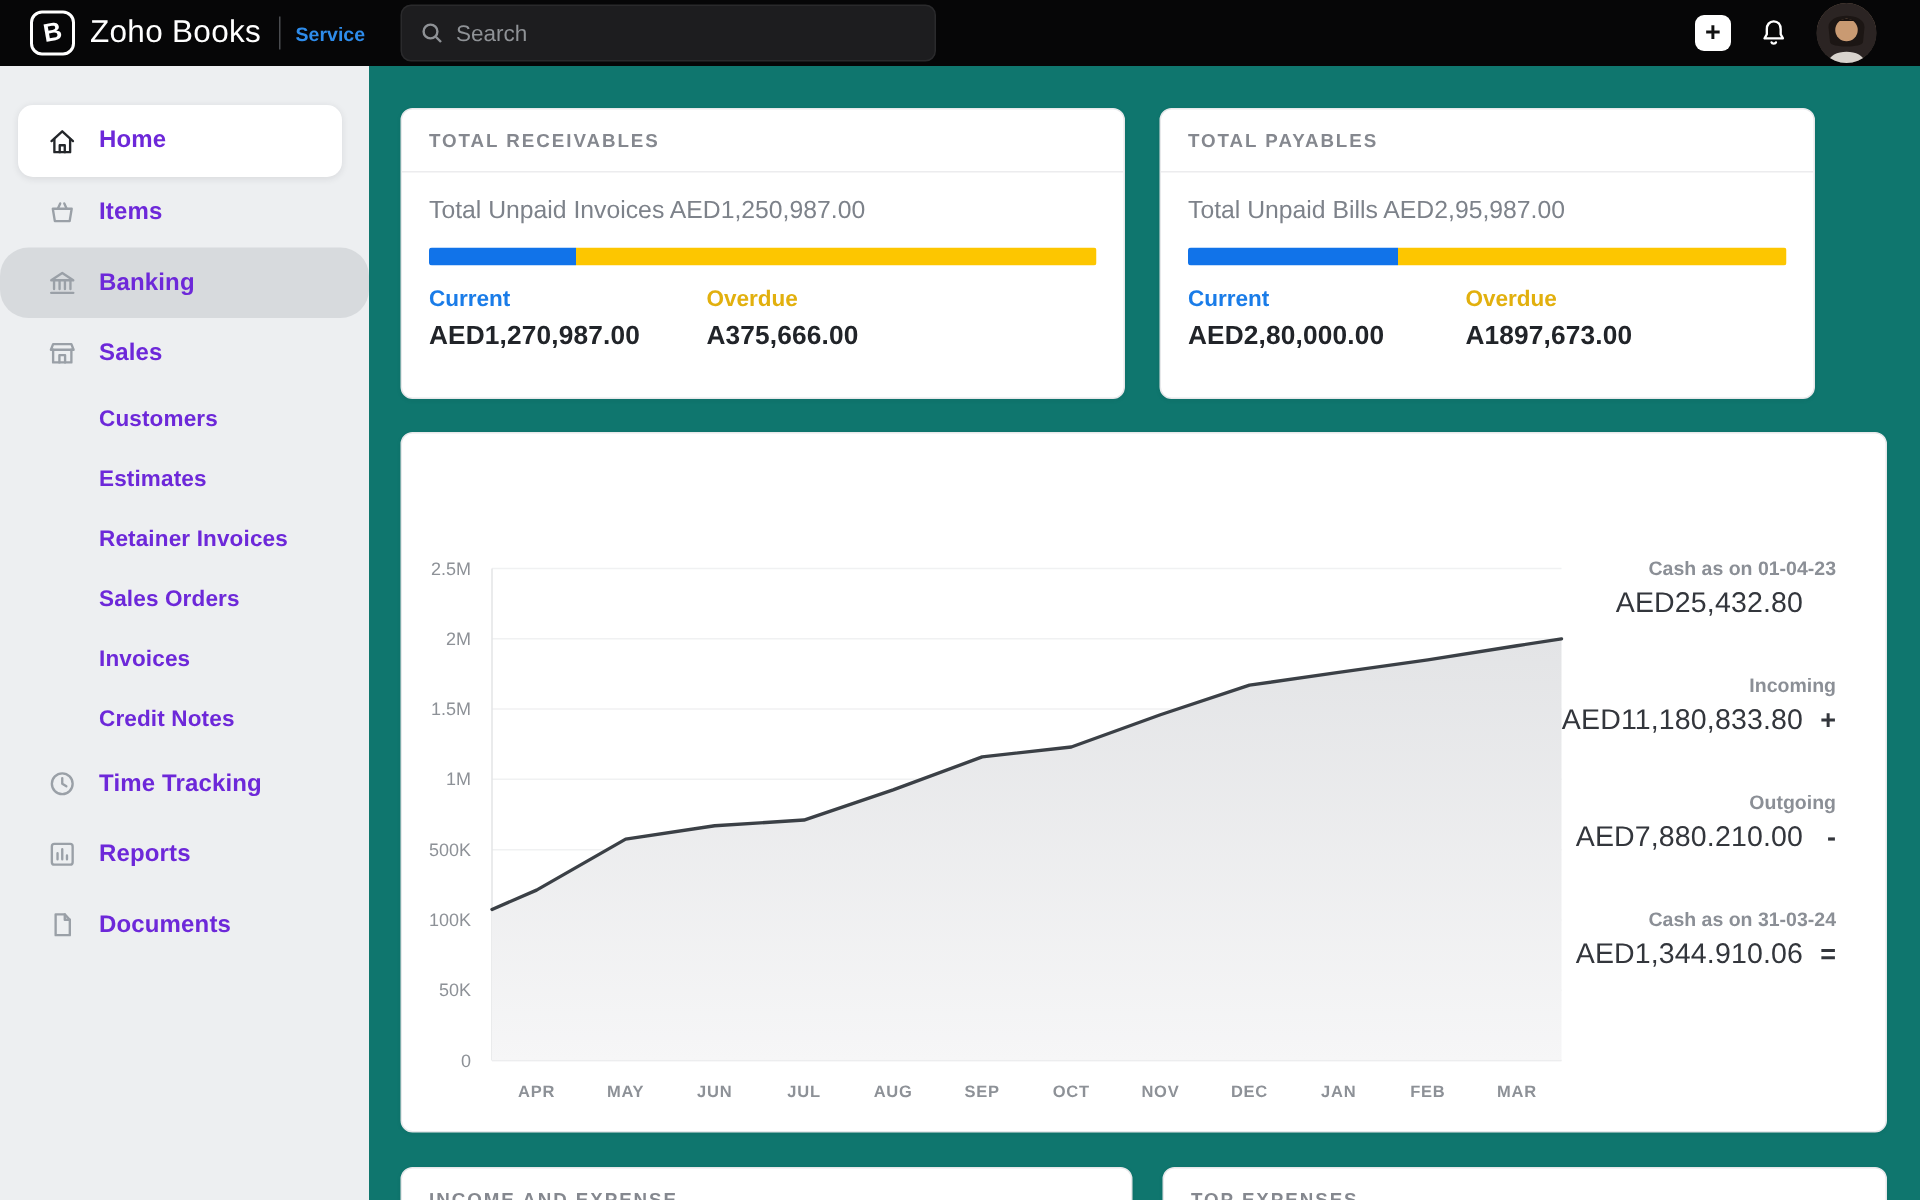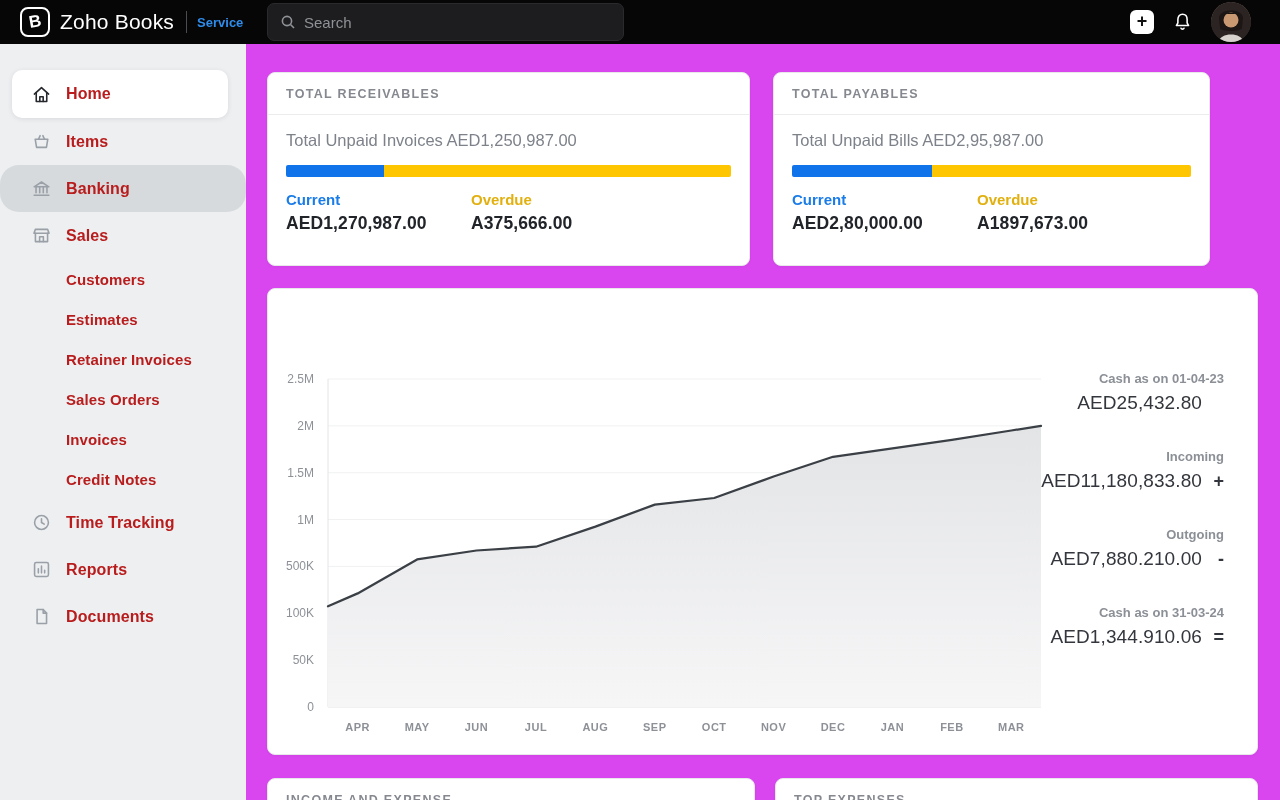--- a/index.html
+++ b/index.html
@@ -21,32 +21,32 @@
   .searchbox input::placeholder { color:#8f9296; }
   .topbar-right { position:absolute; right:0; top:0; height:44px; display:flex; align-items:center; gap:18px; padding-right:29px; }
   .plus-btn { width:24px; height:24px; background:#fff; border:none; border-radius:6px; display:flex; align-items:center; justify-content:center; cursor:pointer; }
   .plus-btn span { color:#111; font-size:18px; font-weight:700; line-height:1; margin-top:-2px; }
   .bell-btn { background:transparent; border:none; cursor:pointer; display:flex; }
   .avatar { width:40px; height:40px; border-radius:50%; overflow:hidden; background:radial-gradient(circle at 50% 35%, #caa27e 0 34%, #6b5648 35% 60%, #3c342f 61%); position:relative; cursor:pointer; flex:none; }
   .avatar svg { position:absolute; inset:0; }
 
   
   .sidebar { position:absolute; left:0; top:44px; width:246px; height:756px; background:#edeff1; padding-top:26px; z-index:10; }
-  .side-item { position:relative; height:47px; display:flex; align-items:center; cursor:pointer; color:#b91c1c; }
+  .side-item { position:relative; height:47px; display:flex; align-items:center; cursor:pointer; color:#6d28d9; }
   .side-item .s-icon { position:absolute; left:30px; width:22px; height:22px; display:flex; align-items:center; justify-content:center; color:#9aa0a7; }
   .side-item .s-label { position:absolute; left:66px; font-size:16px; font-weight:700; letter-spacing:.1px; }
   .side-item.sub { height:40px; }
   .side-item.sub .s-label { font-size:15px; }
   .side-item.highlight { background:#d7dadd;border-radius:19px; }
   .side-item.active { height:48px; margin:0 18px 0 12px; background:#fff; border-radius:10px; box-shadow:0 1px 5px rgba(40,44,50,.10); }
   .side-item.active .s-icon { left:18px; color:#24272b; }
   .side-item.active .s-label { left:54px; }
 
   
-  .main { position:absolute; left:246px; top:44px; width:1034px; height:756px; background:#d946ef; }
+  .main { position:absolute; left:246px; top:44px; width:1034px; height:756px; background:#0f766e; }
   .card { position:absolute; background:#fff; border:1px solid #e7e8ea; border-radius:8px; box-shadow:0 1px 3px rgba(30,34,40,.05); overflow:hidden; }
   .card-header { height:42px; display:flex; align-items:center; padding:0 18px; border-bottom:1px solid #ececee; }
   .card-title { font-size:12.5px; font-weight:700; letter-spacing:1.3px; color:#85888f; }
   .card-recv { left:21px; top:28px; width:483px; height:194px; }
   .card-pay  { left:527px; top:28px; width:437px; height:194px; }
   .card-cash { left:21px; top:244px; width:991px; height:467px; }
   .card-ie   { left:21px; top:734px; width:488px; height:70px; }
   .card-te   { left:529px; top:734px; width:483px; height:70px; }
 
   .summary-body { padding:16px 18px; }

